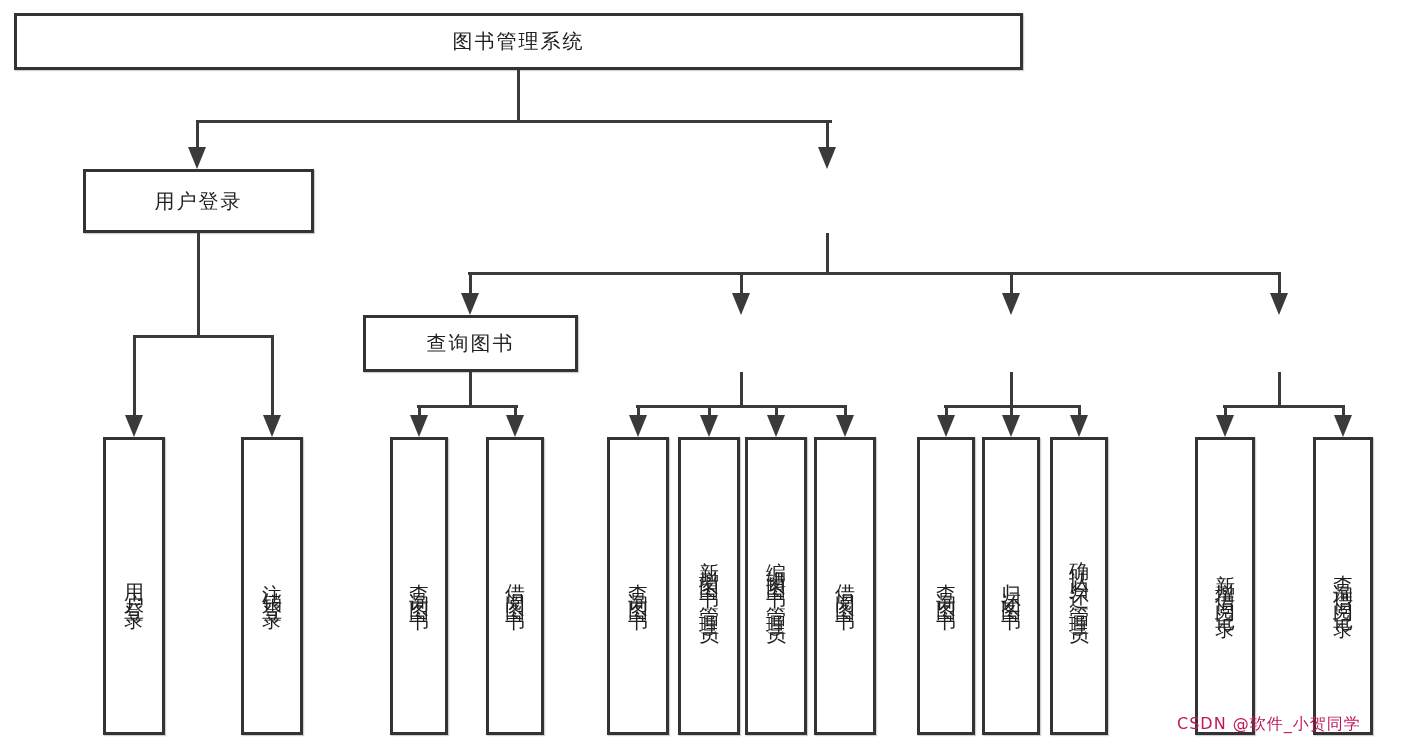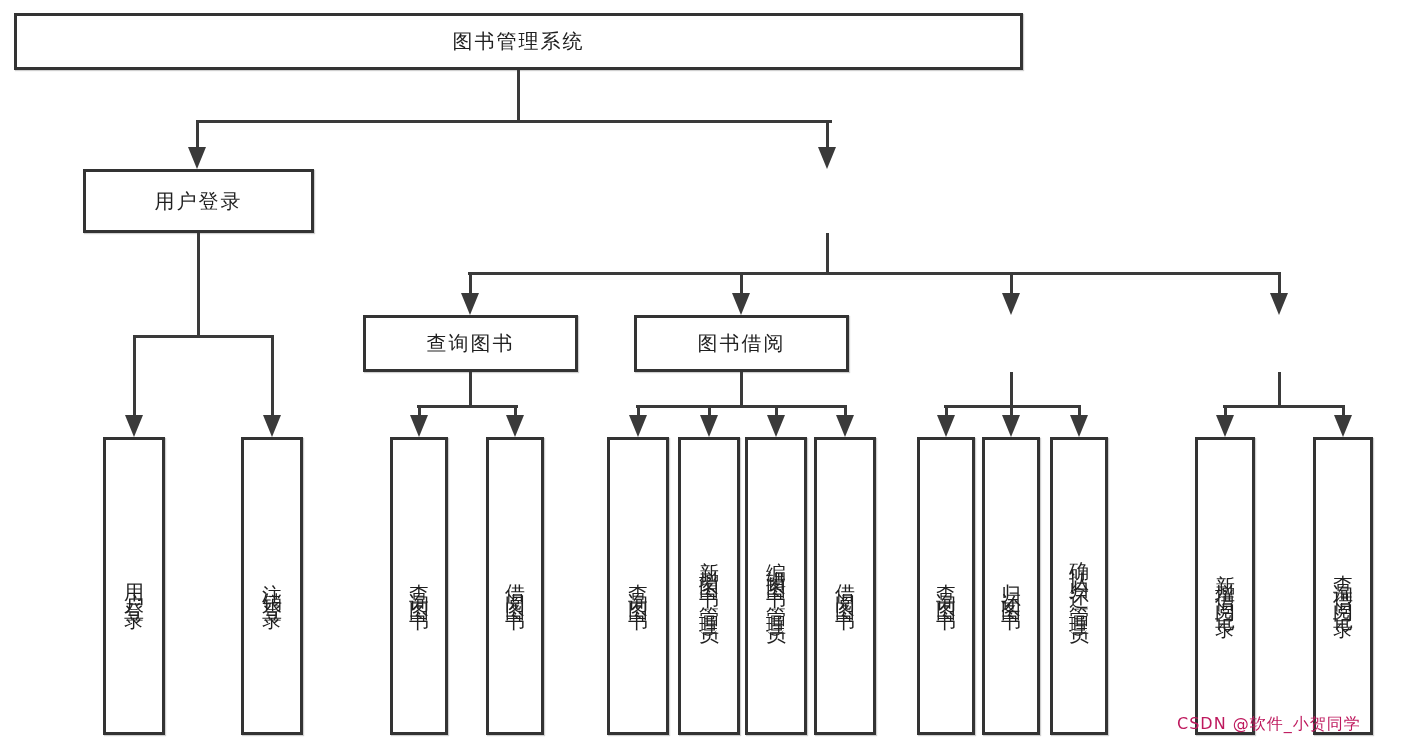--- a/index.html
+++ b/index.html
@@ -63,23 +63,20 @@
   <div class="arrow" style="left:461px;top:293px"></div>
   <div class="vline" style="left:740px;top:272px;height:23px"></div>
   <div class="arrow" style="left:732px;top:293px"></div>
   <div class="vline" style="left:1010px;top:272px;height:23px"></div>
   <div class="arrow" style="left:1002px;top:293px"></div>
   <div class="vline" style="left:1278px;top:272px;height:23px"></div>
   <div class="arrow" style="left:1270px;top:293px"></div>
 
   <div class="box" style="left:363px;top:315px;width:215px;height:57px">
     <span class="hlbl">查询图书</span>
-  </div>
-  <div class="box" style="left:634px;top:315px;width:215px;height:57px">
-    <span class="hlbl">图书借阅</span>
   </div>
 
   <div class="vline" style="left:469px;top:372px;height:36px"></div>
   <div class="hline" style="left:417px;top:405px;width:101px"></div>
   <div class="vline" style="left:418px;top:405px;height:12px"></div>
   <div class="arrow" style="left:410px;top:415px"></div>
   <div class="vline" style="left:514px;top:405px;height:12px"></div>
   <div class="arrow" style="left:506px;top:415px"></div>
 
   <div class="vline" style="left:740px;top:372px;height:36px"></div>

